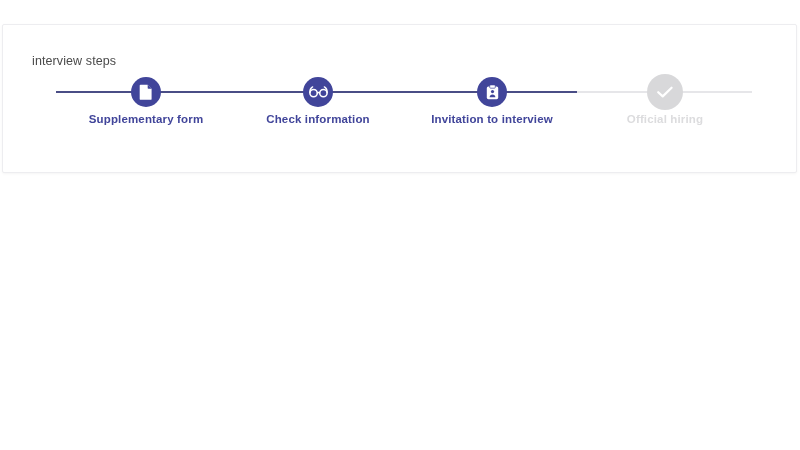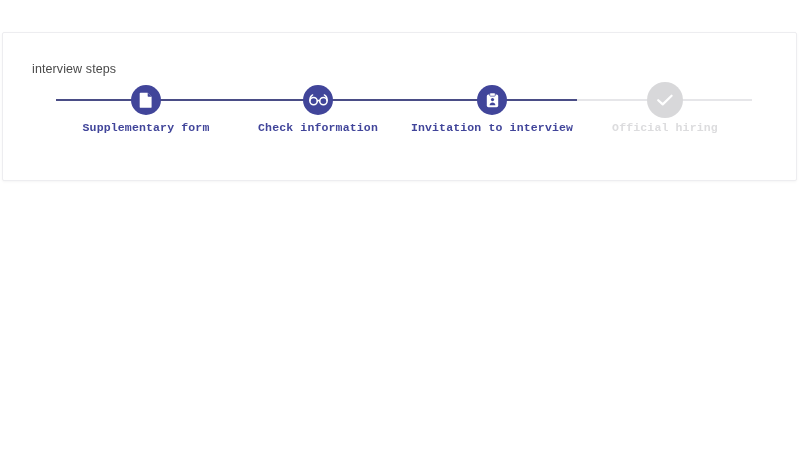--- a/index.html
+++ b/index.html
@@ -16,21 +16,21 @@
     position: relative;
     width: 800px;
     height: 450px;
     background: #ffffff;
   }
 
   
   .steps-card {
     position: absolute;
     left: 2px;
-    top: 32px;
+    top: 24px;
     width: 795px;
     height: 149px;
     background: #ffffff;
     border: 1px solid #ededf0;
     border-radius: 2px;
     box-shadow: 0 1px 3px rgba(0,0,0,0.045);
     box-sizing: border-box;
   }
 
   .card-title {
@@ -45,21 +45,20 @@
     white-space: nowrap;
   }
 
   
   .stepper {
     position: absolute;
     left: 0;
     top: 0;
     width: 100%;
     height: 100%;
-    font-family: Liberation Mono, monospace;
   }
 
   
   .rail {
     position: absolute;
     height: 2px;
     top: 66px;       
   }
   .rail-done {
     left: 53px;

